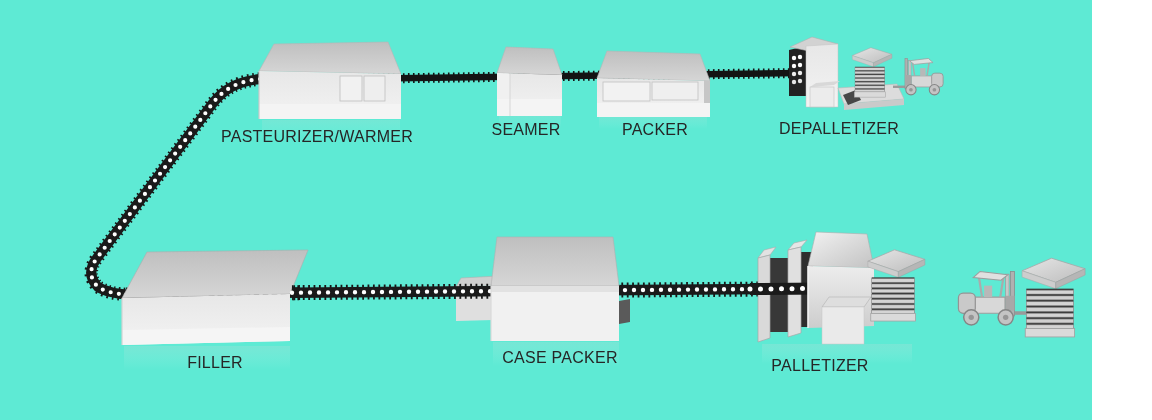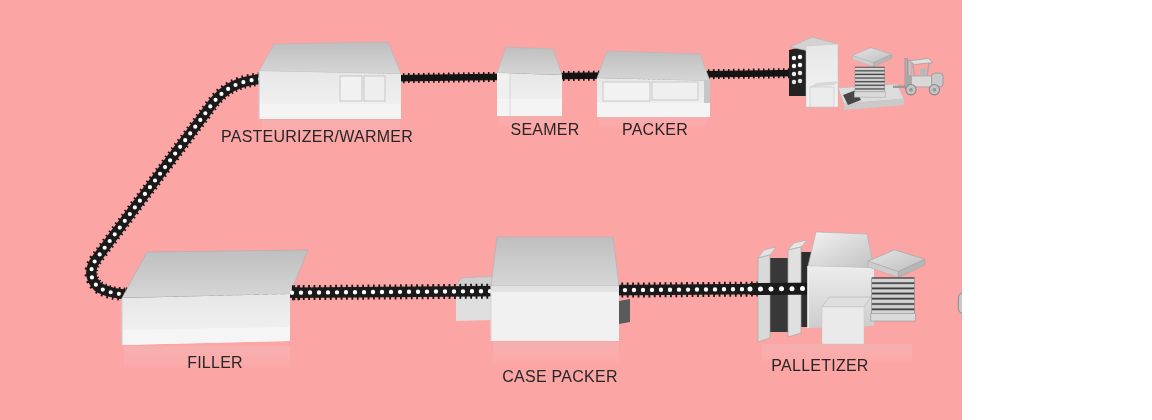--- a/index.html
+++ b/index.html
@@ -1,16 +1,16 @@
 <!DOCTYPE html>
 <html><head>
 <meta charset="utf-8">
 <style>
   html,body{margin:0;padding:0;background:#ffffff;}
-  .stage{position:relative;width:962px;height:420px;background:#fca5a5;overflow:hidden;
+  .stage{position:relative;width:1092px;height:420px;background:#5eead4;overflow:hidden;
          font-family:"Liberation Sans", sans-serif;}
   .stage svg{position:absolute;left:0;top:0;}
   .mlabel{position:absolute;transform:translateX(-50%);white-space:nowrap;
           font-size:16px;letter-spacing:.25px;color:#262626;font-weight:400;}
 </style>
 </head>
 <body>
 
 <div class="stage">
 
@@ -209,19 +209,20 @@
     <g transform="translate(1032,262) scale(-1.35,1.35)">
       <use href="#forklift"></use>
     </g>
     <g transform="translate(1020,254) scale(1.05)">
       <use href="#pstack"></use>
     </g>
   </g>
 </svg>
 
 <div class="mlabel" style="left:317px;top:128px">PASTEURIZER/WARMER</div>
-<div class="mlabel" style="left:545px;top:121px">SEAMER</div>
+<div class="mlabel" style="left:526px;top:121px">SEAMER</div>
 <div class="mlabel" style="left:655px;top:121px">PACKER</div>
+<div class="mlabel" style="left:839px;top:120px">DEPALLETIZER</div>
 <div class="mlabel" style="left:215px;top:354px">FILLER</div>
-<div class="mlabel" style="left:560px;top:368px">CASE PACKER</div>
+<div class="mlabel" style="left:560px;top:349px">CASE PACKER</div>
 <div class="mlabel" style="left:820px;top:357px">PALLETIZER</div>
 
 </div>
 
 </body></html>

